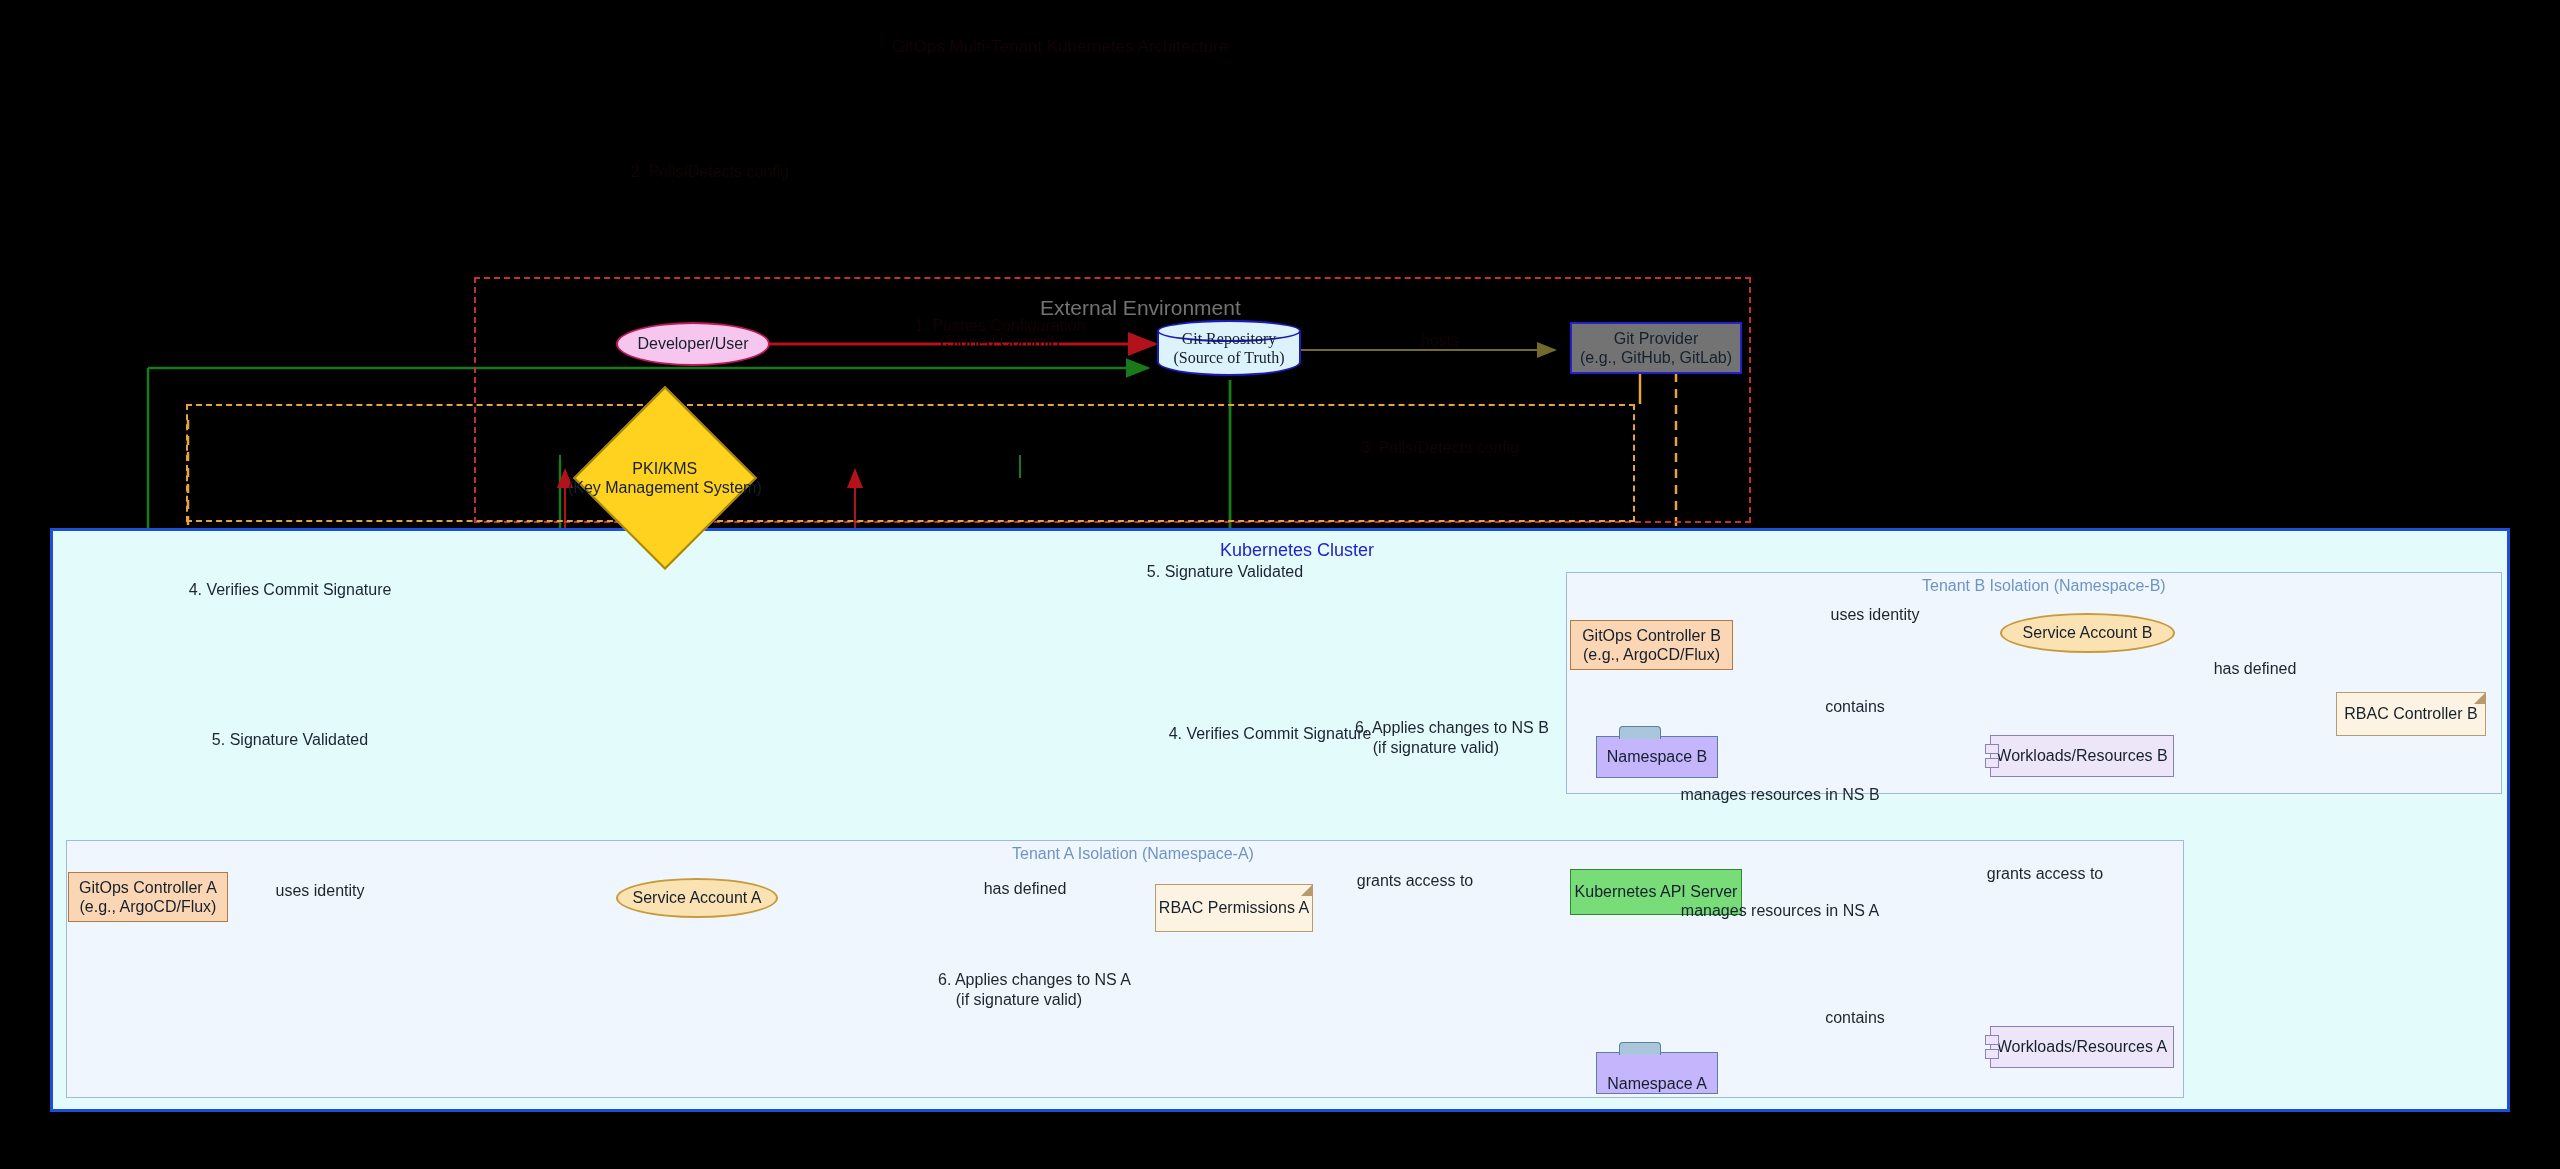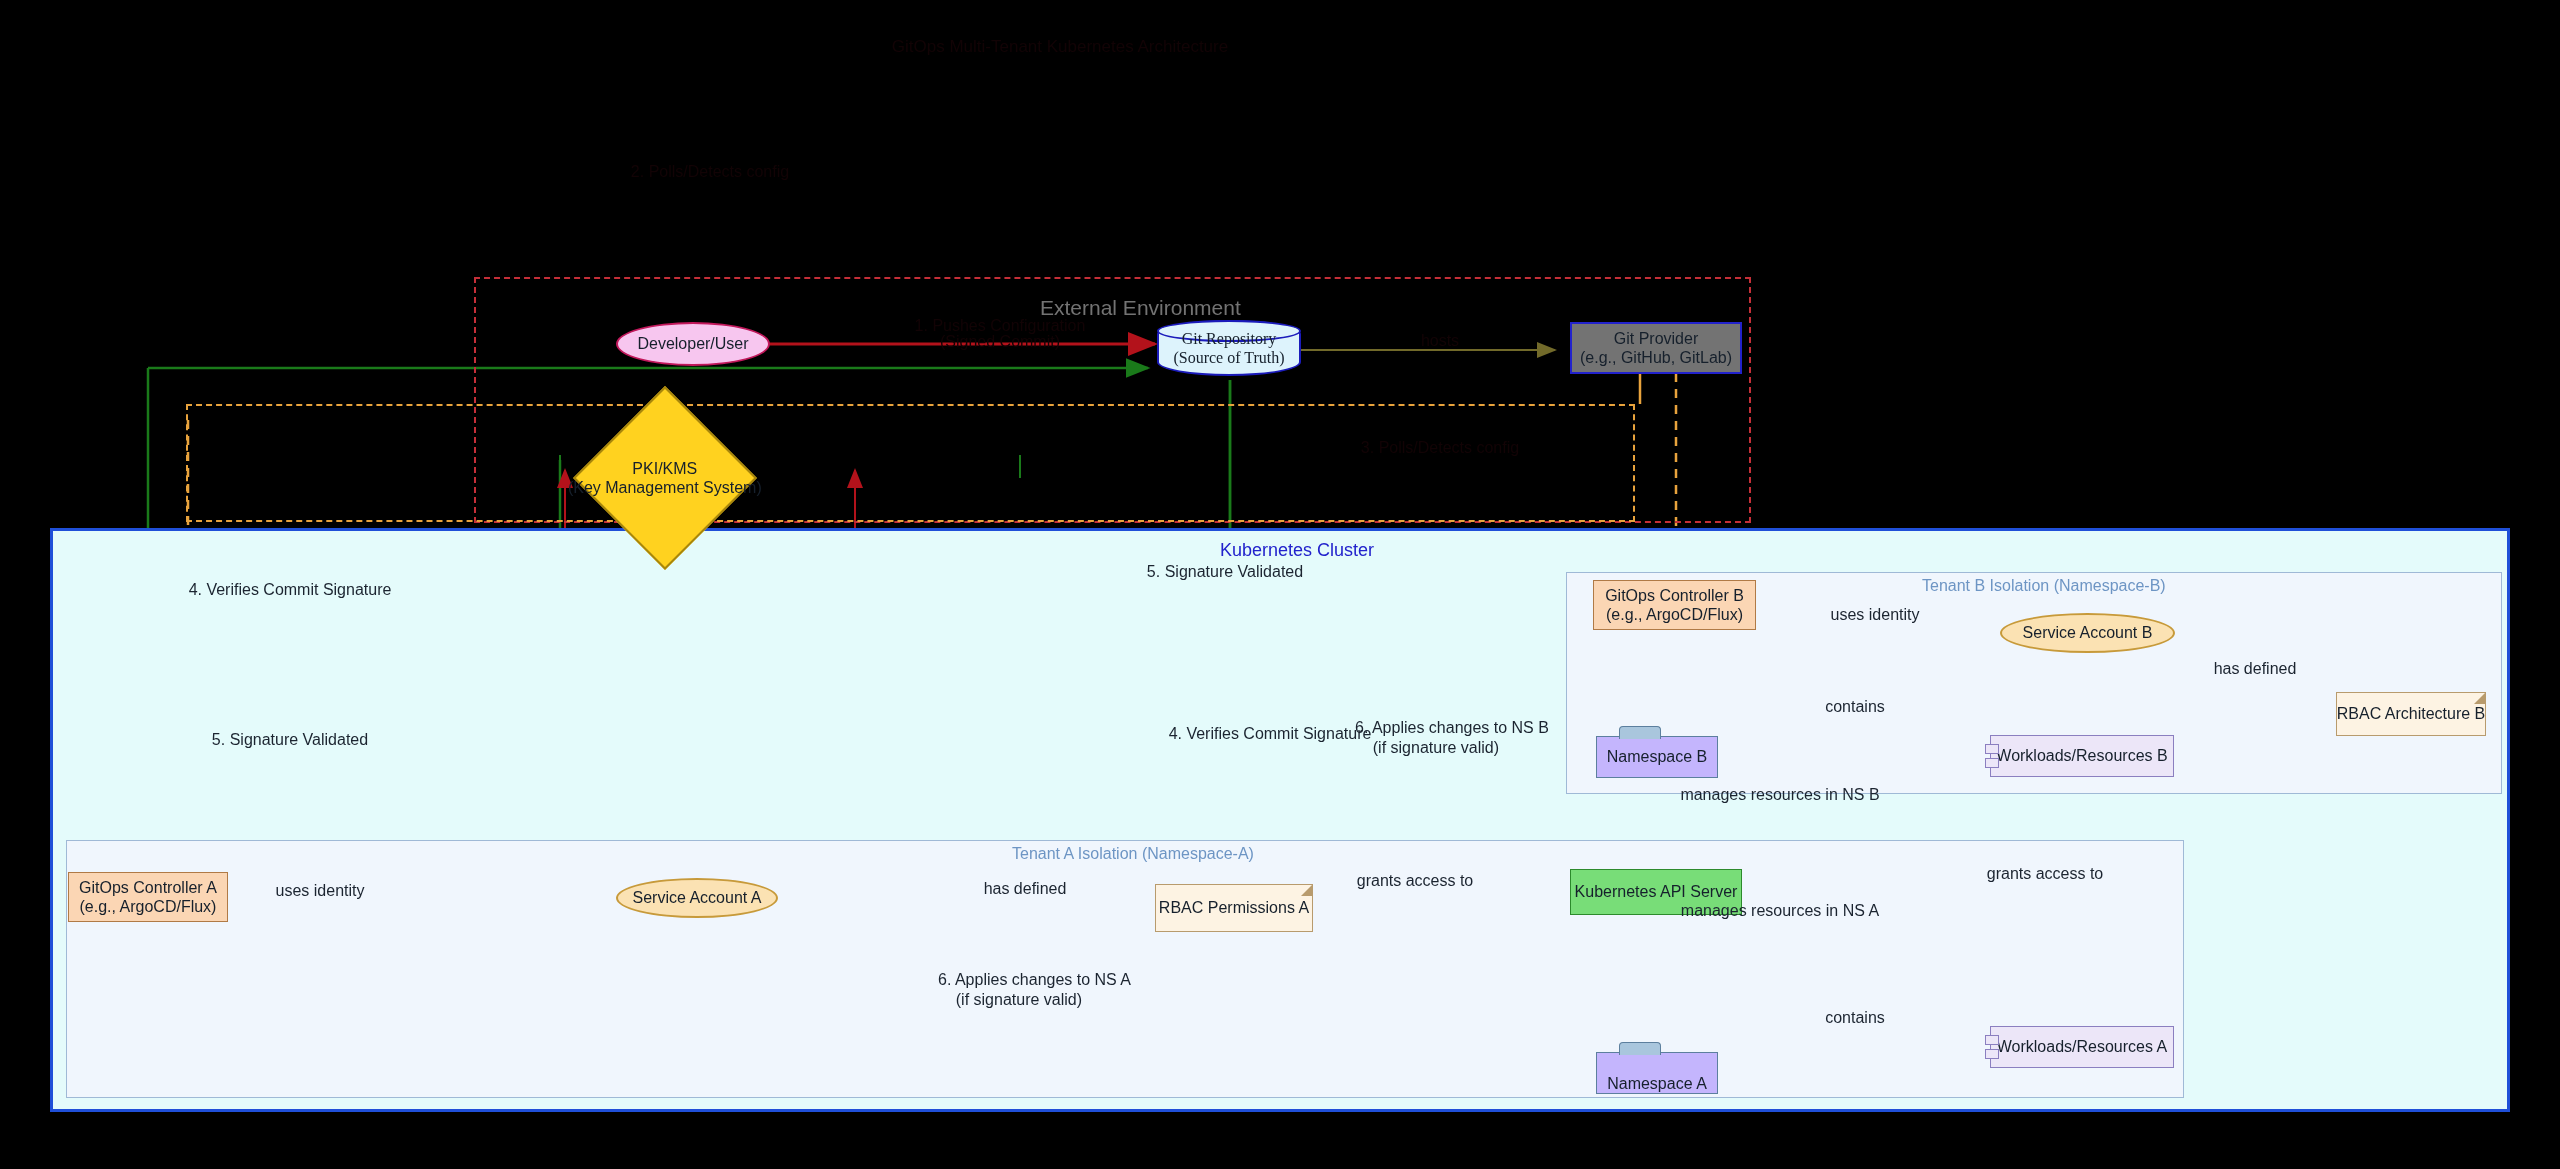--- a/index.html
+++ b/index.html
@@ -300,31 +300,31 @@
   <div class="node n-box-blue" style="left:1570px; top:322px; width:172px; height:52px;">
     <span>Git Provider
 (e.g., GitHub, GitLab)</span>
   </div>
 
   <div class="node n-diamond" style="left:600px; top:413px; width:130px; height:130px;">
     <span>PKI/KMS
 (Key Management System)</span>
   </div>
 
-  <div class="node n-ctrl" style="left:1570px; top:580px; width:163px; height:50px;margin-left:23px;">
+  <div class="node n-ctrl" style="left:1570px; top:620px; width:163px; height:50px;">
     <span>GitOps Controller B
 (e.g., ArgoCD/Flux)</span>
   </div>
 
   <div class="node n-sa" style="left:2000px; top:613px; width:175px; height:40px;">
     <span>Service Account B</span>
   </div>
 
   <div class="node n-note" style="left:2336px; top:692px; width:150px; height:44px;">
-    <span>RBAC Architecture B</span>
+    <span>RBAC Controller B</span>
   </div>
 
   <div class="node n-ns" style="left:1596px; top:736px; width:122px; height:42px;">
     <span>Namespace B</span>
   </div>
 
   <div class="node n-comp" style="left:1990px; top:735px; width:184px; height:42px;">
     <span>Workloads/Resources B</span>
   </div>
 

